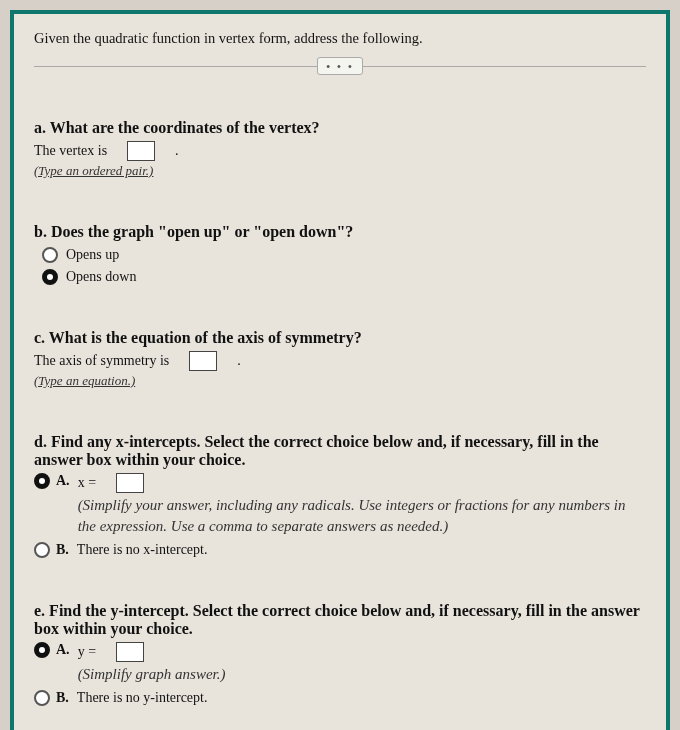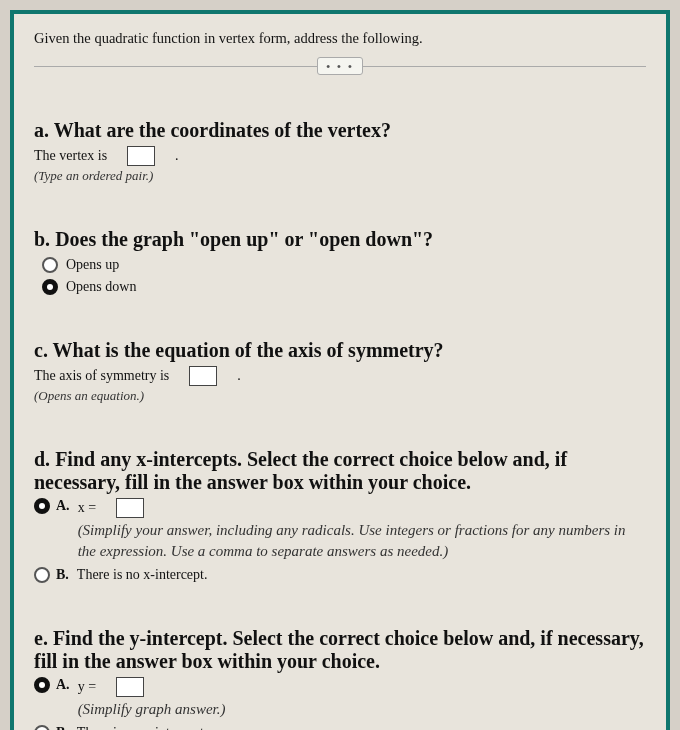--- a/index.html
+++ b/index.html
@@ -76,21 +76,21 @@
       cursor: pointer;
       position: relative;
       z-index: 1;
       letter-spacing: 2px;
       color: #555;
     }
     .section {
       margin-bottom: 10px;
     }
     .question-label {
-      font-size: 20px;
+      font-size: 16px;
       font-weight: bold;
       color: #111;
       margin-bottom: 4px;
       margin-top: 44px;
     }
     .question-label span.letter {
       font-weight: bold;
     }
     .answer-line {
       font-size: 14px;
@@ -107,20 +107,21 @@
       width: 28px;
       height: 20px;
       vertical-align: middle;
       background: white;
     }
     .hint-text {
       font-size: 13px;
       font-style: italic;
       color: #333;
       margin-top: 1px;
+      text-decoration: underline;
     }
     .radio-group {
       margin: 6px 0 6px 8px;
     }
     .radio-item {
       display: flex;
       align-items: center;
       gap: 8px;
       margin-bottom: 6px;
       font-size: 14px;
@@ -226,21 +227,21 @@
 
   <div class="section">
     <div class="question-label">
       <span class="letter">c.</span> What is the equation of the axis of symmetry?
     </div>
     <div class="answer-line">
       <span>The axis of symmetry is</span>
       <span class="input-box"></span>
         <span>.</span>
     </div>
-    <div class="hint-text">(Opens an equation.)</div>
+    <div class="hint-text">(Type an equation.)</div>
   </div>
 
   <div class="section">
     <div class="question-label">
       <span class="letter">d.</span> Find any x-intercepts. Select the correct choice below and, if necessary, fill in the answer box within your choice.
     </div>
 
     <div class="choice-row">
       <div class="choice-label">
         <div class="radio-circle selected"></div>

